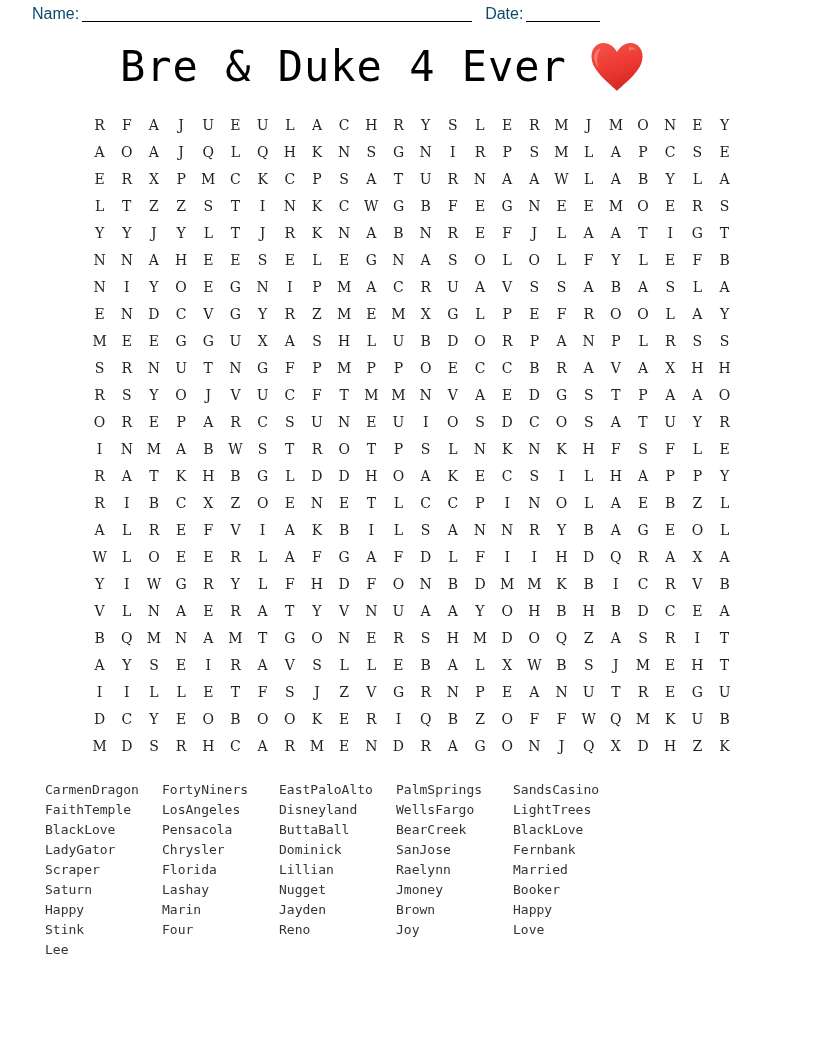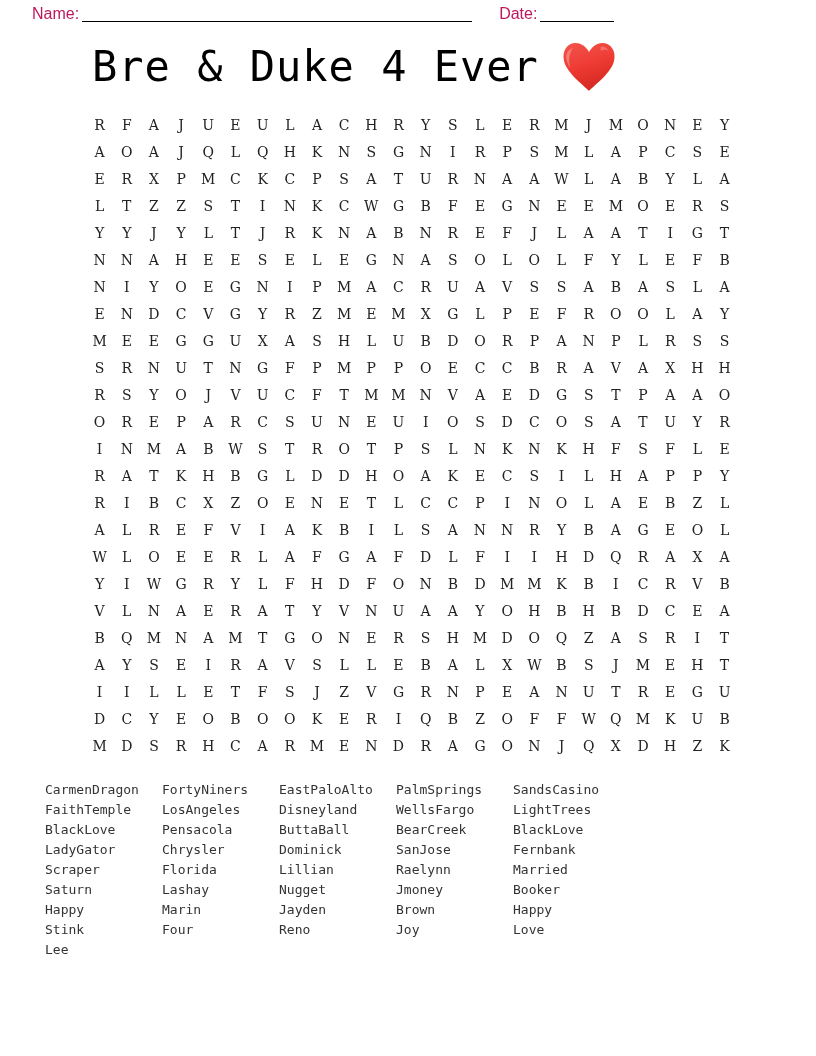--- a/index.html
+++ b/index.html
@@ -24,46 +24,46 @@
     left: 0px;
     width: 816px;
     height: 28px;
     display: flex;
     align-items: center;
     font-size: 16px;
   }
   .field-label {
     font-family: "Liberation Sans", sans-serif;
     font-size: 16px;
-    color: #be185d;
+    color: #0c4a6e;
     white-space: pre;
   }
   .field-rule {
     display: inline-block;
     border-bottom: 1px solid #000;
     height: 14px;
     margin-left: 3px;
     margin-right: 3px;
   }
   #name-label { margin-left: 32px; }
   #name-rule  { width: 390px; }
-  #date-label { margin-left: 24px; }
+  #date-label { margin-left: 10px; }
   #date-rule  { width: 74px; }
 
   
   #puzzle-title-row {
     position: absolute;
     top: 33px;
     left: 0px;
     width: 816px;
     height: 68px;
     display: flex;
     align-items: center;
     justify-content: flex-start;
-    padding-left: 92px;
+    padding-left: 120px;
     box-sizing: border-box;
   }
   #puzzle-title {
     font-family: "DejaVu Sans Mono", "Liberation Mono", monospace;
     font-size: 42px;
     font-weight: 400;
     letter-spacing: 1px;
     white-space: pre;
     color: #000;
     line-height: 1;

